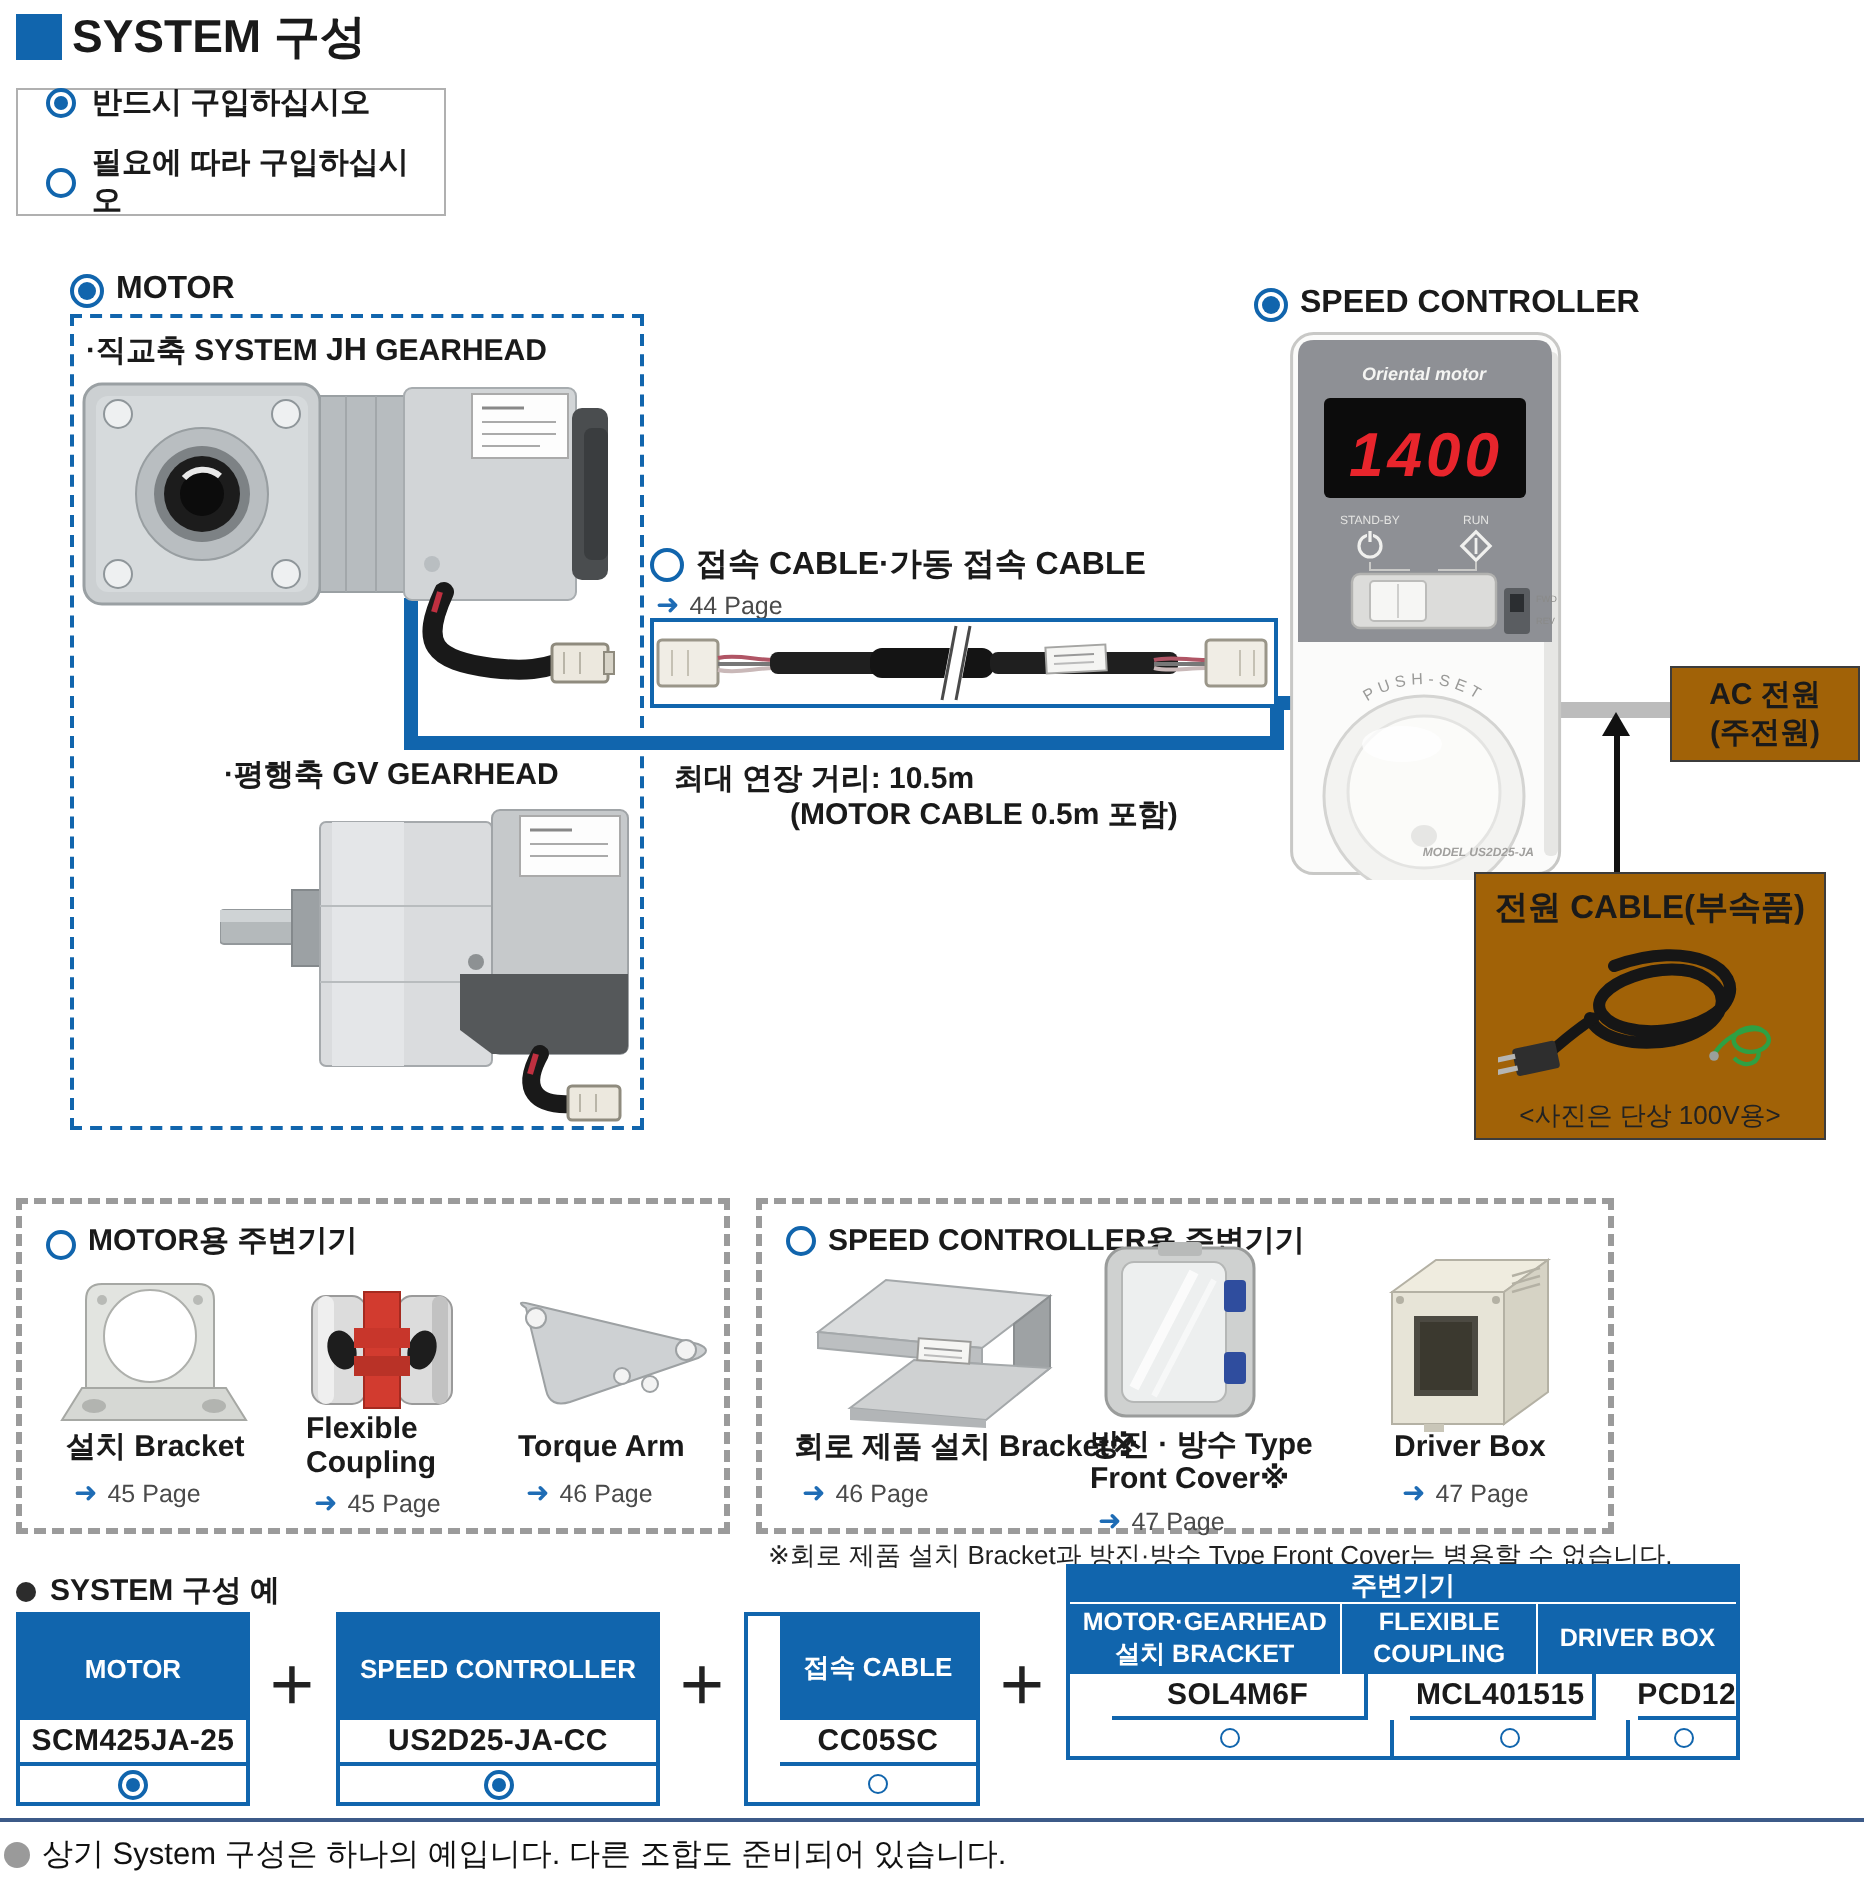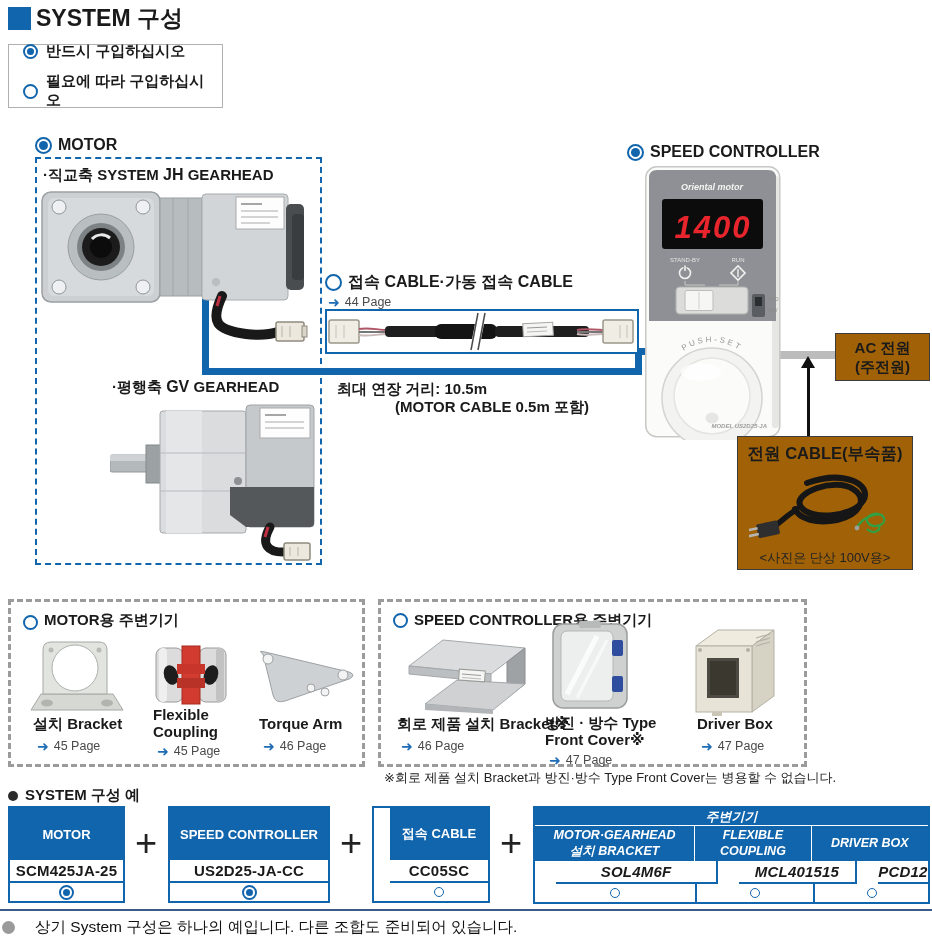--- a/index.html
+++ b/index.html
@@ -62,21 +62,21 @@
   .grp{box-sizing:border-box;border:2px solid var(--blue);background:#fff;}
   .grp .g-hd{background:var(--blue);color:#fff;font-size:13px;font-weight:700;display:flex;align-items:center;justify-content:center;height:17px;border-bottom:1.5px solid #fff;}
   .grp .g-cols{display:flex;background:var(--blue);}
   .grp .g-col{color:#fff;font-size:12.5px;font-weight:700;height:35px;display:flex;flex-direction:column;align-items:center;justify-content:center;line-height:1.25;text-align:center;}
   .grp .g-col:not(:last-child){border-right:1.5px solid #fff;}
   .grp .g-models,.grp .g-circles{display:flex;}
   .grp .g-mcell{height:21px;display:flex;align-items:center;justify-content:center;font-size:15px;font-weight:700;border-bottom:2px solid var(--blue);letter-spacing:.2px;margin-left:21px;}
   .grp .g-mcell:not(:last-child),.grp .g-ccell:not(:last-child){border-right:2px solid var(--blue);}
   .grp .g-ccell{height:18px;display:flex;align-items:center;justify-content:center;}
   .hr-rule{background:#3c5a88;height:2px;}
-  .bottom-note{display:flex;align-items:center;gap:20px;font-size:15.5px;color:#111;}
+  .bottom-note{display:flex;align-items:center;gap:6px;font-size:15.5px;color:#111;}
   svg{display:block;}
   svg text{font-family:"Liberation Sans","DejaVu Sans",sans-serif;}
 </style>
 </head>
 <body>
 
 <div id="canvas">
 
   <div class="abs title-sq" style="left:8px;top:7px;"></div>
   <div class="abs page-title" style="left:36px;top:3px;">SYSTEM 구성</div>
@@ -420,21 +420,21 @@
 
   <div class="abs blk" style="left:372px;top:806px;width:118px;padding-left:16px;">
     <div class="hd">접속 CABLE</div>
     <div class="md-row">CC05SC</div>
     <div class="ci-row">
         <span class="radio tbl-o"></span>
       </div>
   </div>
   <div class="abs plus" style="left:496px;top:824px;width:30px;">+</div>
 
-  <div class="abs grp" style="left:533px;top:806px;width:397px;font-style:italic;">
+  <div class="abs grp" style="left:533px;top:782px;width:337px;">
     <div class="g-hd">주변기기</div>
     <div class="g-cols">
       <div class="g-col" style="width:160px;">
         <span>MOTOR·GEARHEAD</span>
           <span>설치 BRACKET</span>
       </div>
       <div class="g-col" style="width:116px;">
         <span>FLEXIBLE</span>
           <span>COUPLING</span>
       </div>

